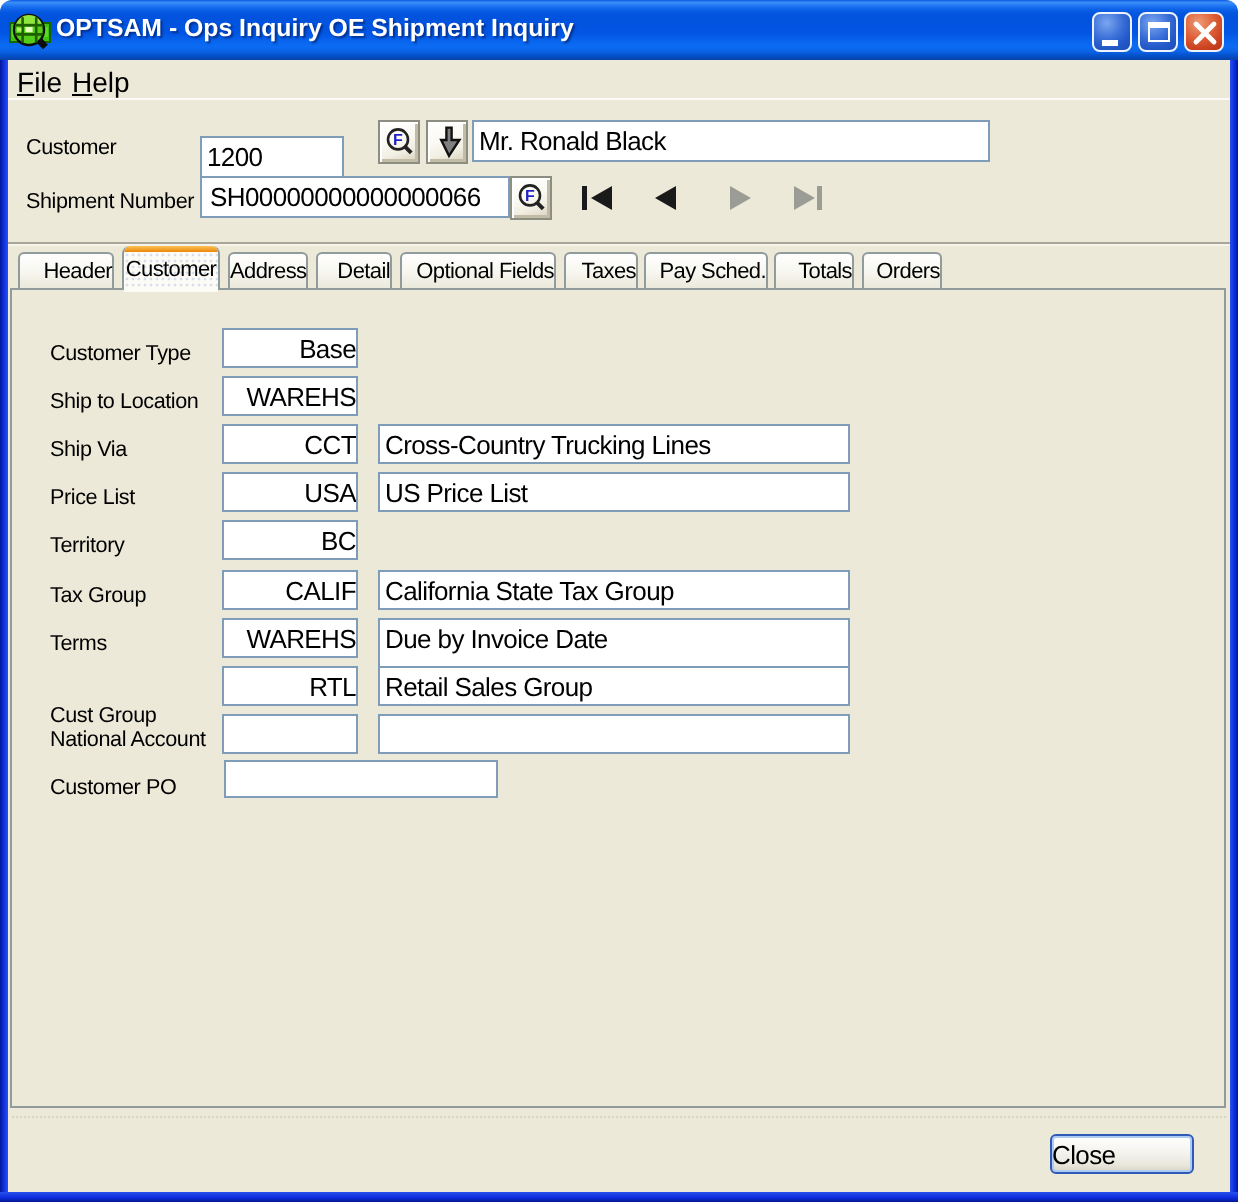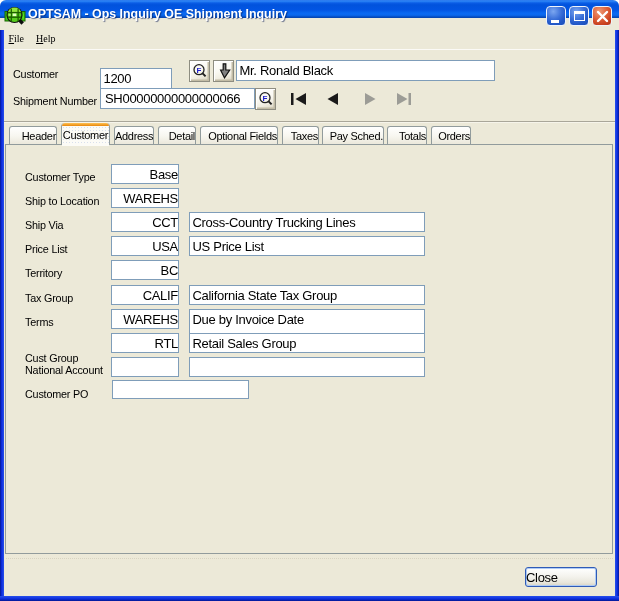--- a/index.html
+++ b/index.html
@@ -2,21 +2,21 @@
 <html><head>
 <meta charset="utf-8">
 <style>
 * { margin:0; padding:0; box-sizing:border-box; }
 html,body { width:619px; height:601px; overflow:hidden; }
 body { font-family:"Liberation Sans", sans-serif; background:#fff; position:relative; }
 .abs { position:absolute; }
 
 
 #titlebar {
-  left:0; top:0; width:619px; height:18px;
+  left:0; top:0; width:619px; height:30px;
   border-radius:6px 6px 0 0;
   background:linear-gradient(to bottom,
     #0a5ae6 0%, #3b8df5 4%, #2b83f5 7%, #1a71ef 11%,
     #0d61e7 16%, #0455e0 22%, #0153dd 30%, #0255e3 55%,
     #0966ef 70%, #0b6bf3 78%, #0a63e5 86%, #0550c8 93%, #0742a8 100%);
 }
 #borderL { left:0; top:30px; width:4px; height:567px;
   background:linear-gradient(to right,#041891 0%,#0B2BDC 40%,#2750EC 100%); }
 #borderR { left:615px; top:30px; width:4px; height:567px;
   background:linear-gradient(to left,#041891 0%,#0B2BDC 40%,#2750EC 100%); }
@@ -28,21 +28,21 @@
 
 .tbtn { top:6px; width:20px; height:20px; border-radius:4px;
   border:1px solid #eef3fb; }
 #btn-min  { left:546px; background:radial-gradient(circle at 35% 25%,#7ba6f0 0%,#3a6fd8 45%,#2258c8 70%,#1b4eb8 100%); }
 #btn-max  { left:569px; background:radial-gradient(circle at 35% 25%,#7ba6f0 0%,#3a6fd8 45%,#2258c8 70%,#1b4eb8 100%); }
 #btn-close{ left:592px; background:radial-gradient(circle at 35% 25%,#ee9a77 0%,#dd5f38 45%,#cc4422 70%,#b63317 100%); }
 .glyph { position:absolute; color:#fff; }
 
 
 #menubar { left:4px; top:30px; width:551px; height:19px; background:#ECE9D8;
-  font-size:10px; color:#000;font-family:Liberation Serif, serif; }
+  font-size:14px; color:#000; }
 #menubar span { position:absolute; top:3px; }
 #menu-sep { left:4px; top:49px; width:611px; height:1px; background:#FBFAF6; }
 
 
 .lbl { font-size:10.8px; letter-spacing:-0.2px; color:#000; white-space:nowrap; }
 .tb { background:#fff; border:1px solid #7F9DB9; font-size:13px; letter-spacing:-0.3px; line-height:15px; color:#000;
   padding:1.5px 0 0 2.5px; overflow:hidden; white-space:nowrap; }
 .btn3d {
   background:linear-gradient(160deg,#ffffff 0%,#faf9f2 45%,#f1eee2 70%,#ddd8c6 92%,#cdc7b0 100%);
   border:1px solid #8e8d81;

